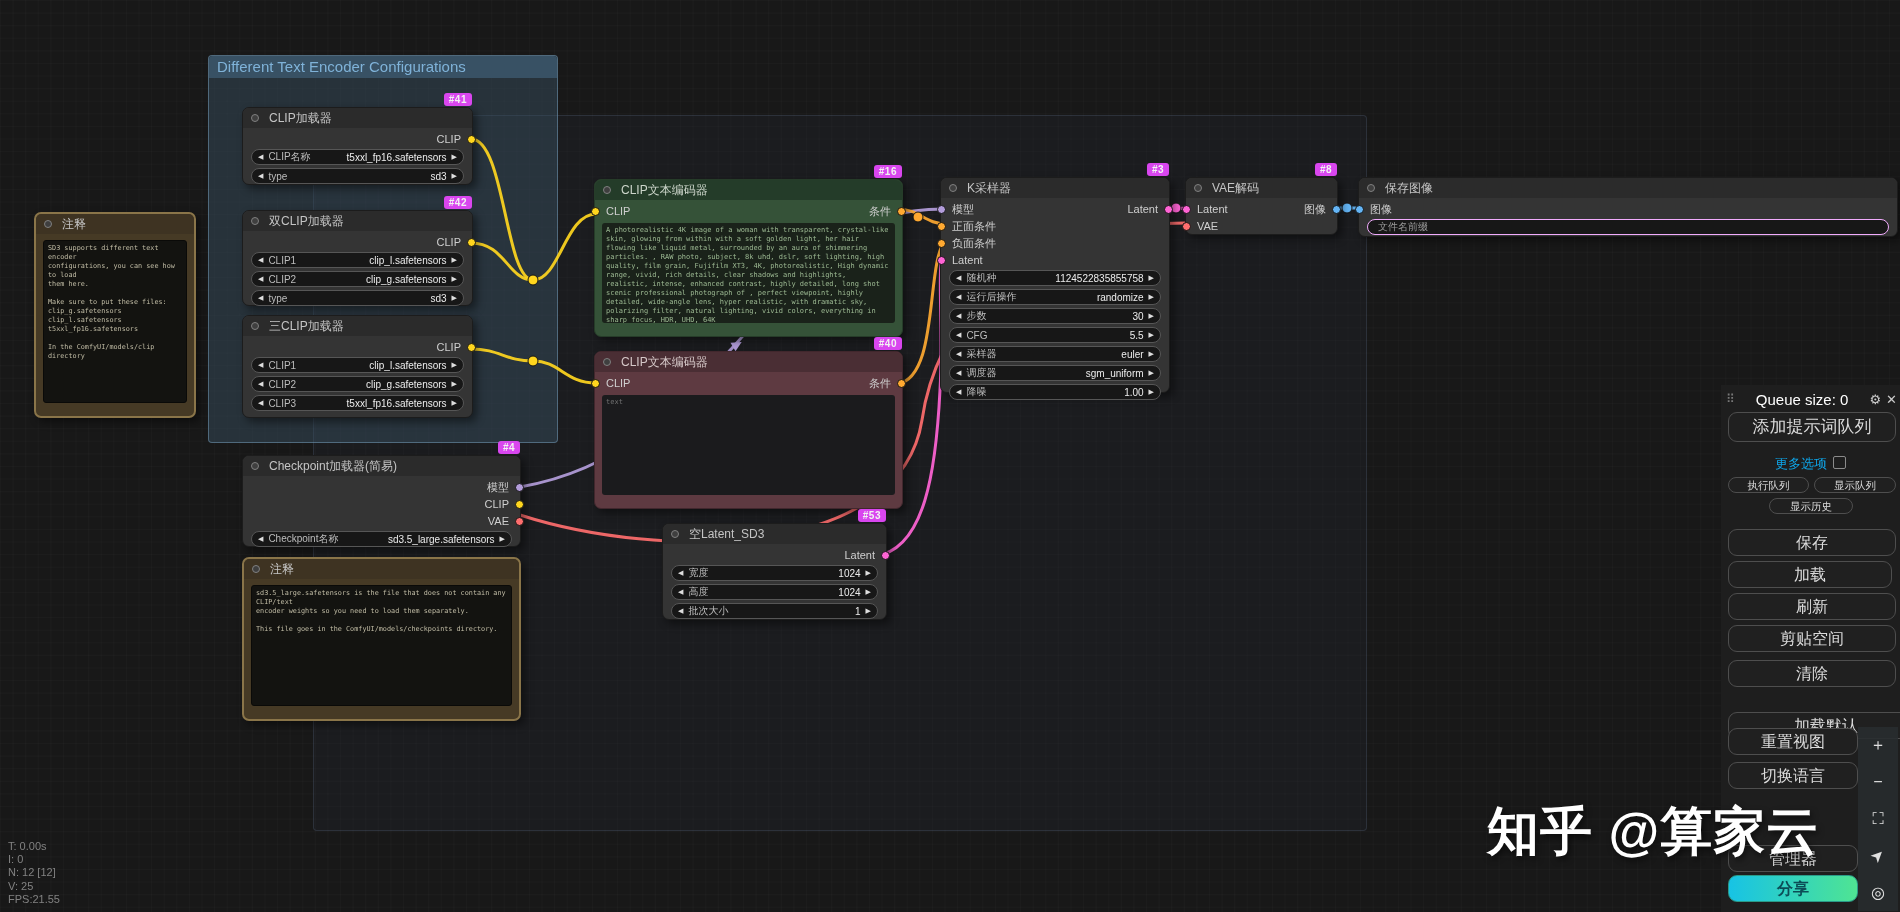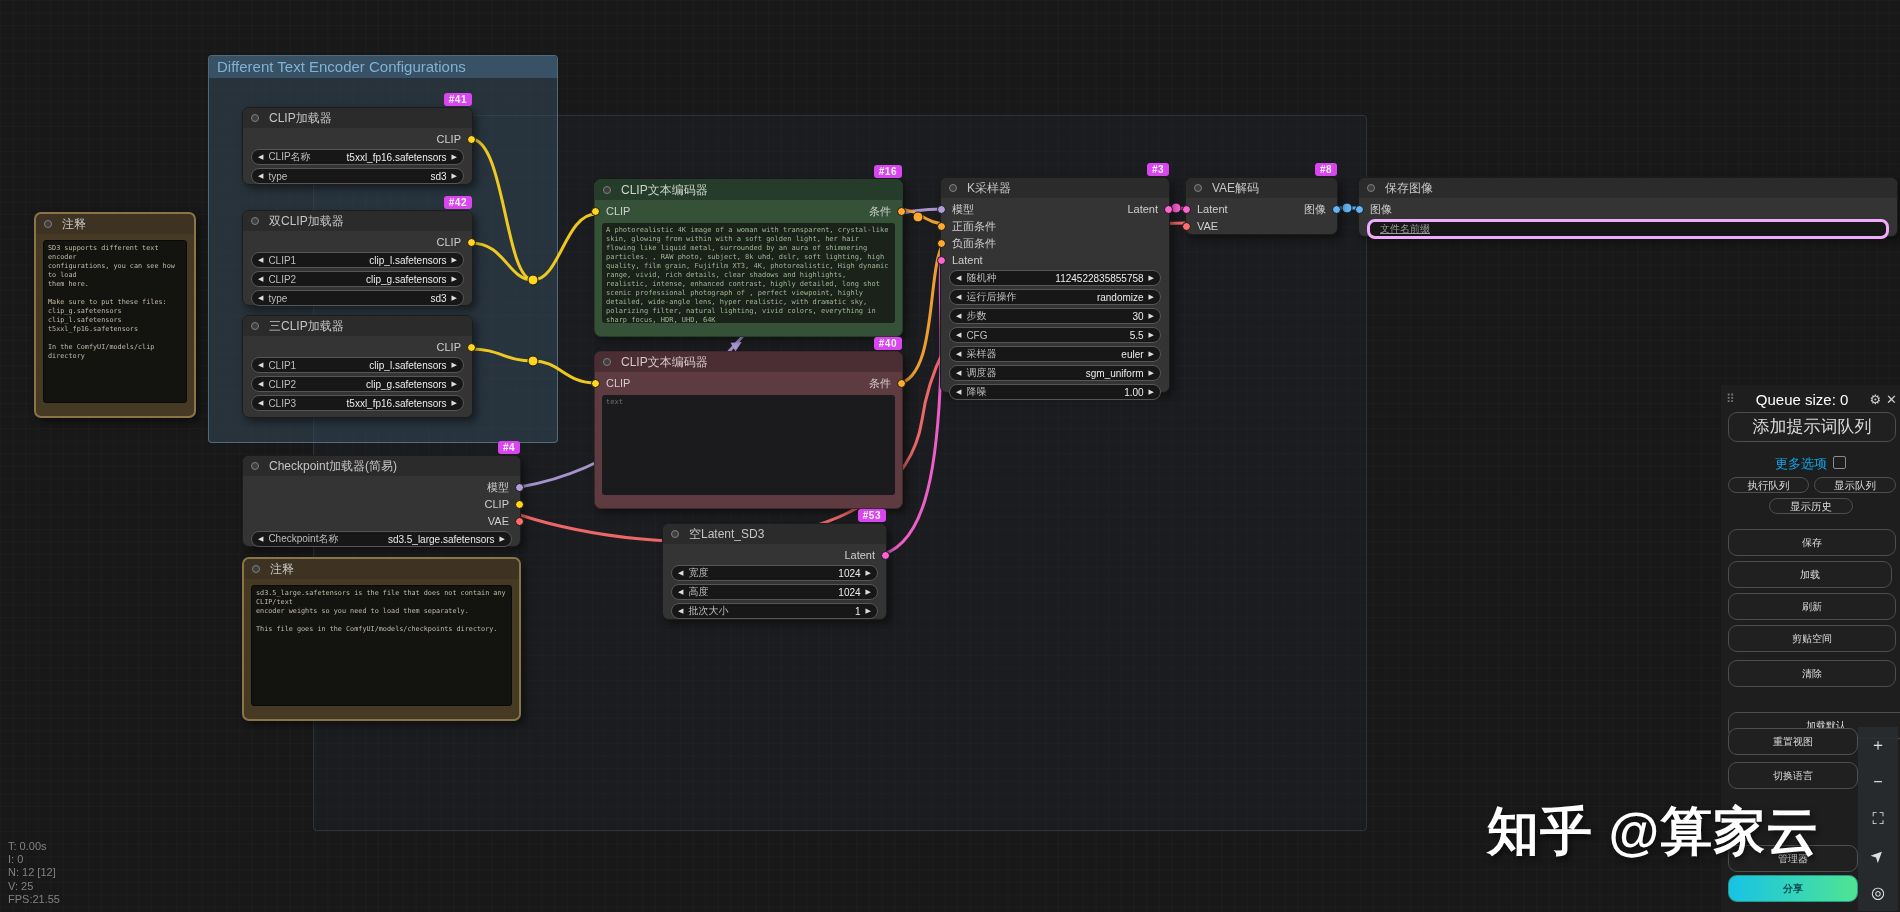--- a/index.html
+++ b/index.html
@@ -36,43 +36,43 @@
   .slotdot{position:absolute;width:9px;height:9px;border-radius:50%;top:2.5px;
     border:1px solid #141414;box-sizing:border-box;}
   .slotdot.in{left:-4px;} .slotdot.out{right:-4px;}
   .iolabel{position:absolute;line-height:14px;color:#cfcfcf;white-space:nowrap;}
   .iolabel.in{left:11px;} .iolabel.out{right:11px;}
   .widget{flex:0 0 14px;height:14px;margin:0 8px;background:#171717;border:1px solid #565656;
     border-radius:8px;display:flex;align-items:center;padding:0 6px;font-size:10px;gap:5px;box-sizing:content-box;}
   .warr{font-size:7px;color:#dedede;line-height:14px;}
   .wlabel{color:#bdbdbd;white-space:nowrap;}
   .wvalue{margin-left:auto;color:#ececec;white-space:nowrap;}
-  .twidget{flex:0 0 14px;height:14px;margin:0 8px;background:#171717;border:3px solid #f0abfc;
-    border-radius:8px;display:flex;align-items:center;padding:0 10px;font-size:10px;color:#9a9a9a;text-decoration:underline;}
+  .twidget{flex:0 0 14px;height:14px;margin:0 8px;background:#171717;border:1px solid #f0abfc;
+    border-radius:8px;display:flex;align-items:center;padding:0 10px;font-size:10px;color:#9a9a9a;}
   .ta{flex:1;margin:2px 7px 7px;border-radius:3px;padding:3px 4px;min-height:0;
     font-family:"DejaVu Sans Mono",monospace;white-space:pre-wrap;overflow:hidden;word-break:break-word;}
   .ta.pos{background:#1a221a;color:#9cb992;font-size:7px;line-height:9px;}
   .ta.neg{background:#1b1b1d;color:#707070;font-size:7px;line-height:9px;}
   .ta.note{background:#131310;color:#c2bda6;border:1px solid #0a0a08;font-size:6.8px;line-height:9px;}
   
   #sidebar{position:absolute;left:1721px;top:385px;width:179px;height:527px;
     background:rgba(30,30,30,.96);z-index:10;}
   .sb-head{position:absolute;top:4px;left:5px;right:3px;height:20px;display:flex;align-items:center;gap:5px;}
   .sb-drag{color:#777;font-size:12px;cursor:grab;}
   .sb-title{flex:1;text-align:center;color:#ffffff;font-size:15px;}
   .sb-gear,.sb-close{color:#cccccc;font-size:13px;cursor:pointer;}
   .btn{position:absolute;left:7px;width:168px;background:#202020;border:1px solid #4e4e4e;
     border-radius:9px;color:#dcdcdc;text-align:center;box-sizing:border-box;cursor:pointer;
     white-space:nowrap;overflow:hidden;}
   #btn-add{top:27px;height:30px;font-size:17px;line-height:28px;}
   .morerow{position:absolute;top:70px;left:0;width:100%;text-align:center;color:#0ea5e9;font-size:13px;}
   .cbox{display:inline-block;width:11px;height:11px;border:1px solid #8a8a8a;border-radius:2px;
     vertical-align:-1px;margin-left:6px;cursor:pointer;}
   .btn.sm{height:16px;font-size:10.5px;line-height:14px;border-radius:8px;}
-  .btn.menu{height:27px;font-size:10px;line-height:25px;}
+  .btn.menu{height:27px;font-size:16px;line-height:25px;}
   .btn.share{background:linear-gradient(90deg,#17C3E5,#4FE493);color:#0c4d57;border-color:#2a9a88;font-weight:bold;}
   
   #ztool{position:absolute;left:1858px;top:727px;width:40px;height:184px;z-index:11;
     background:rgba(40,44,47,.88);display:flex;flex-direction:column;align-items:center;
     justify-content:space-around;color:#e0e0e0;}
   #ztool span{font-size:16px;cursor:pointer;line-height:1;}
   #ztool .rot{transform:rotate(-45deg);display:inline-block;}
   
   #stats{position:absolute;left:8px;top:840px;font-size:11px;line-height:13.2px;color:#828282;z-index:5;}
   #wm{position:absolute;left:1487px;top:797px;font-size:52px;font-weight:bold;color:#ffffff;

